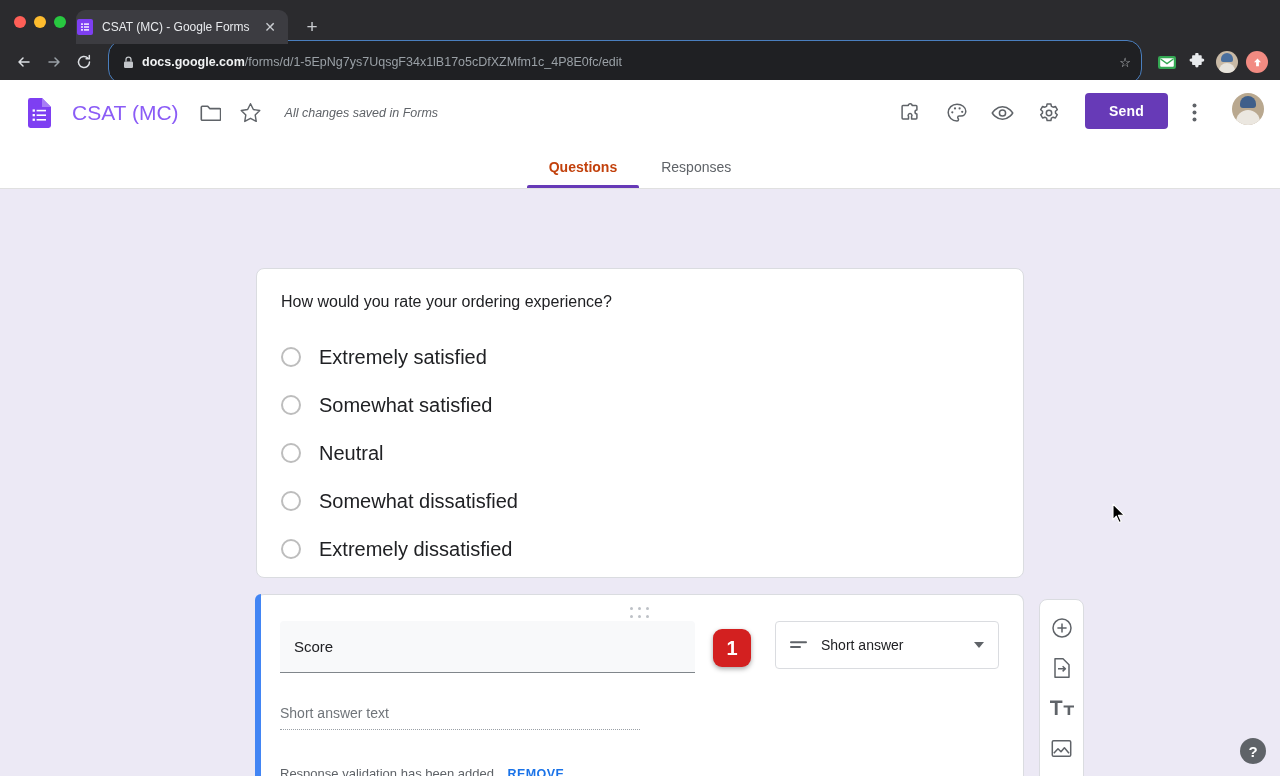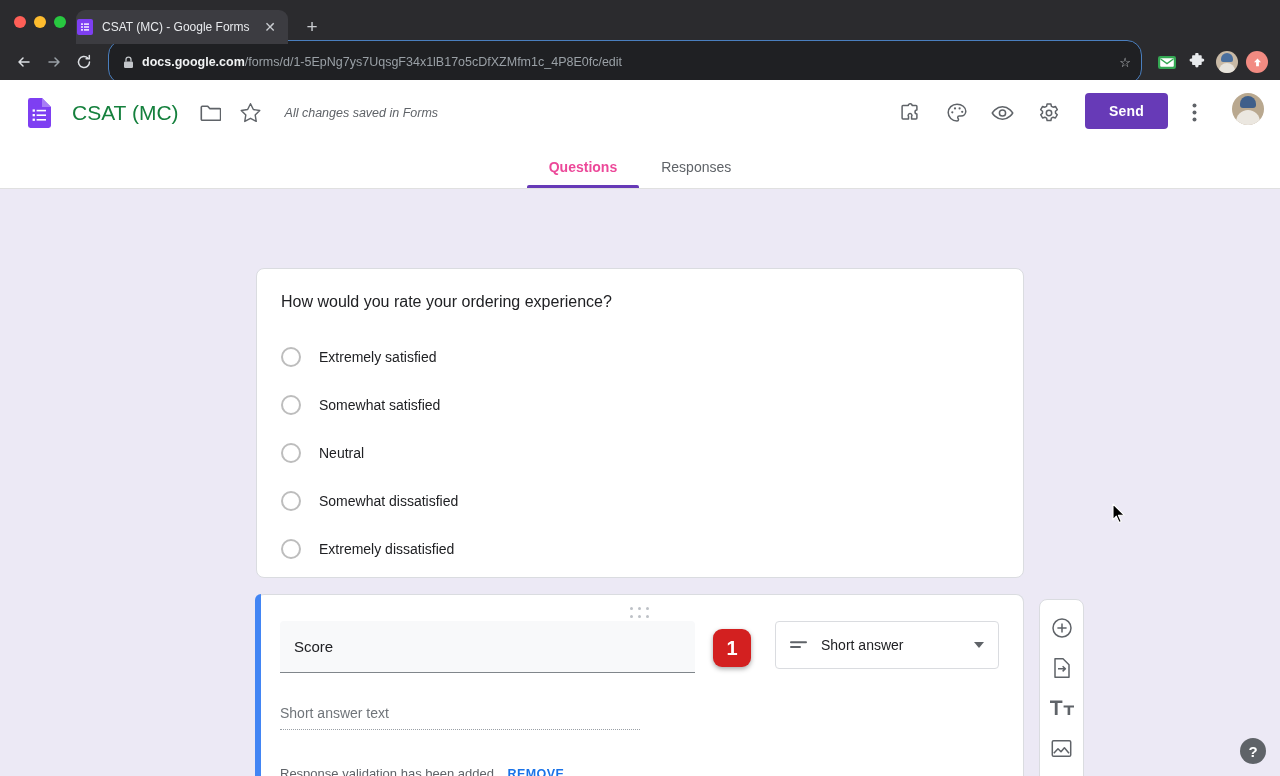--- a/index.html
+++ b/index.html
@@ -150,21 +150,21 @@
     background: #ffffff;
     height: 65px;
     display: flex;
     align-items: center;
     padding: 0 16px 0 28px;
     gap: 0;
   }
   .forms-logo { width: 26px; height: 30px; flex: none; display:flex; align-items:center; }
   .forms-title {
     font-size: 21px;
-    color: #15803d;
+    color: #8b5cf6;
     margin-left: 18px;
     white-space: nowrap;
   }
   .hdr-icon {
     width: 40px; height: 40px;
     display: flex; align-items: center; justify-content: center;
     color: #5f6368;
     border-radius: 50%;
     flex: none;
   }
@@ -216,21 +216,21 @@
     position: relative;
   }
   .ftab {
     display: flex; align-items: center; justify-content: center;
     padding: 0 22px;
     font-size: 14px;
     color: #5f6368;
     position: relative;
     font-weight: normal;
   }
-  .ftab.active { color: #ec4899; font-weight: bold; }
+  .ftab.active { color: #c2410c; font-weight: bold; }
   .ftab.active::after {
     content: '';
     position: absolute;
     left: 0; right: 0; bottom: 0;
     height: 3px;
     background: #673ab7;
     border-radius: 2px 2px 0 0;
   }
 
   
@@ -275,21 +275,21 @@
     gap: 18px;
     padding: 0 24px;
     height: 48px;
   }
   .radio {
     width: 20px; height: 20px;
     border: 2px solid #bdbdbd;
     border-radius: 50%;
     flex: none;
   }
-  .opt-label { font-size: 14px; color: #202124; }
+  .opt-label { font-size: 20px; color: #202124; }
 
   
   .drag-handle {
     position: absolute;
     top: 12px; left: 0; right: 0;
     display: flex; justify-content: center;
   }
   .dots {
     display: grid;
     grid-template-columns: repeat(3, 4px);

